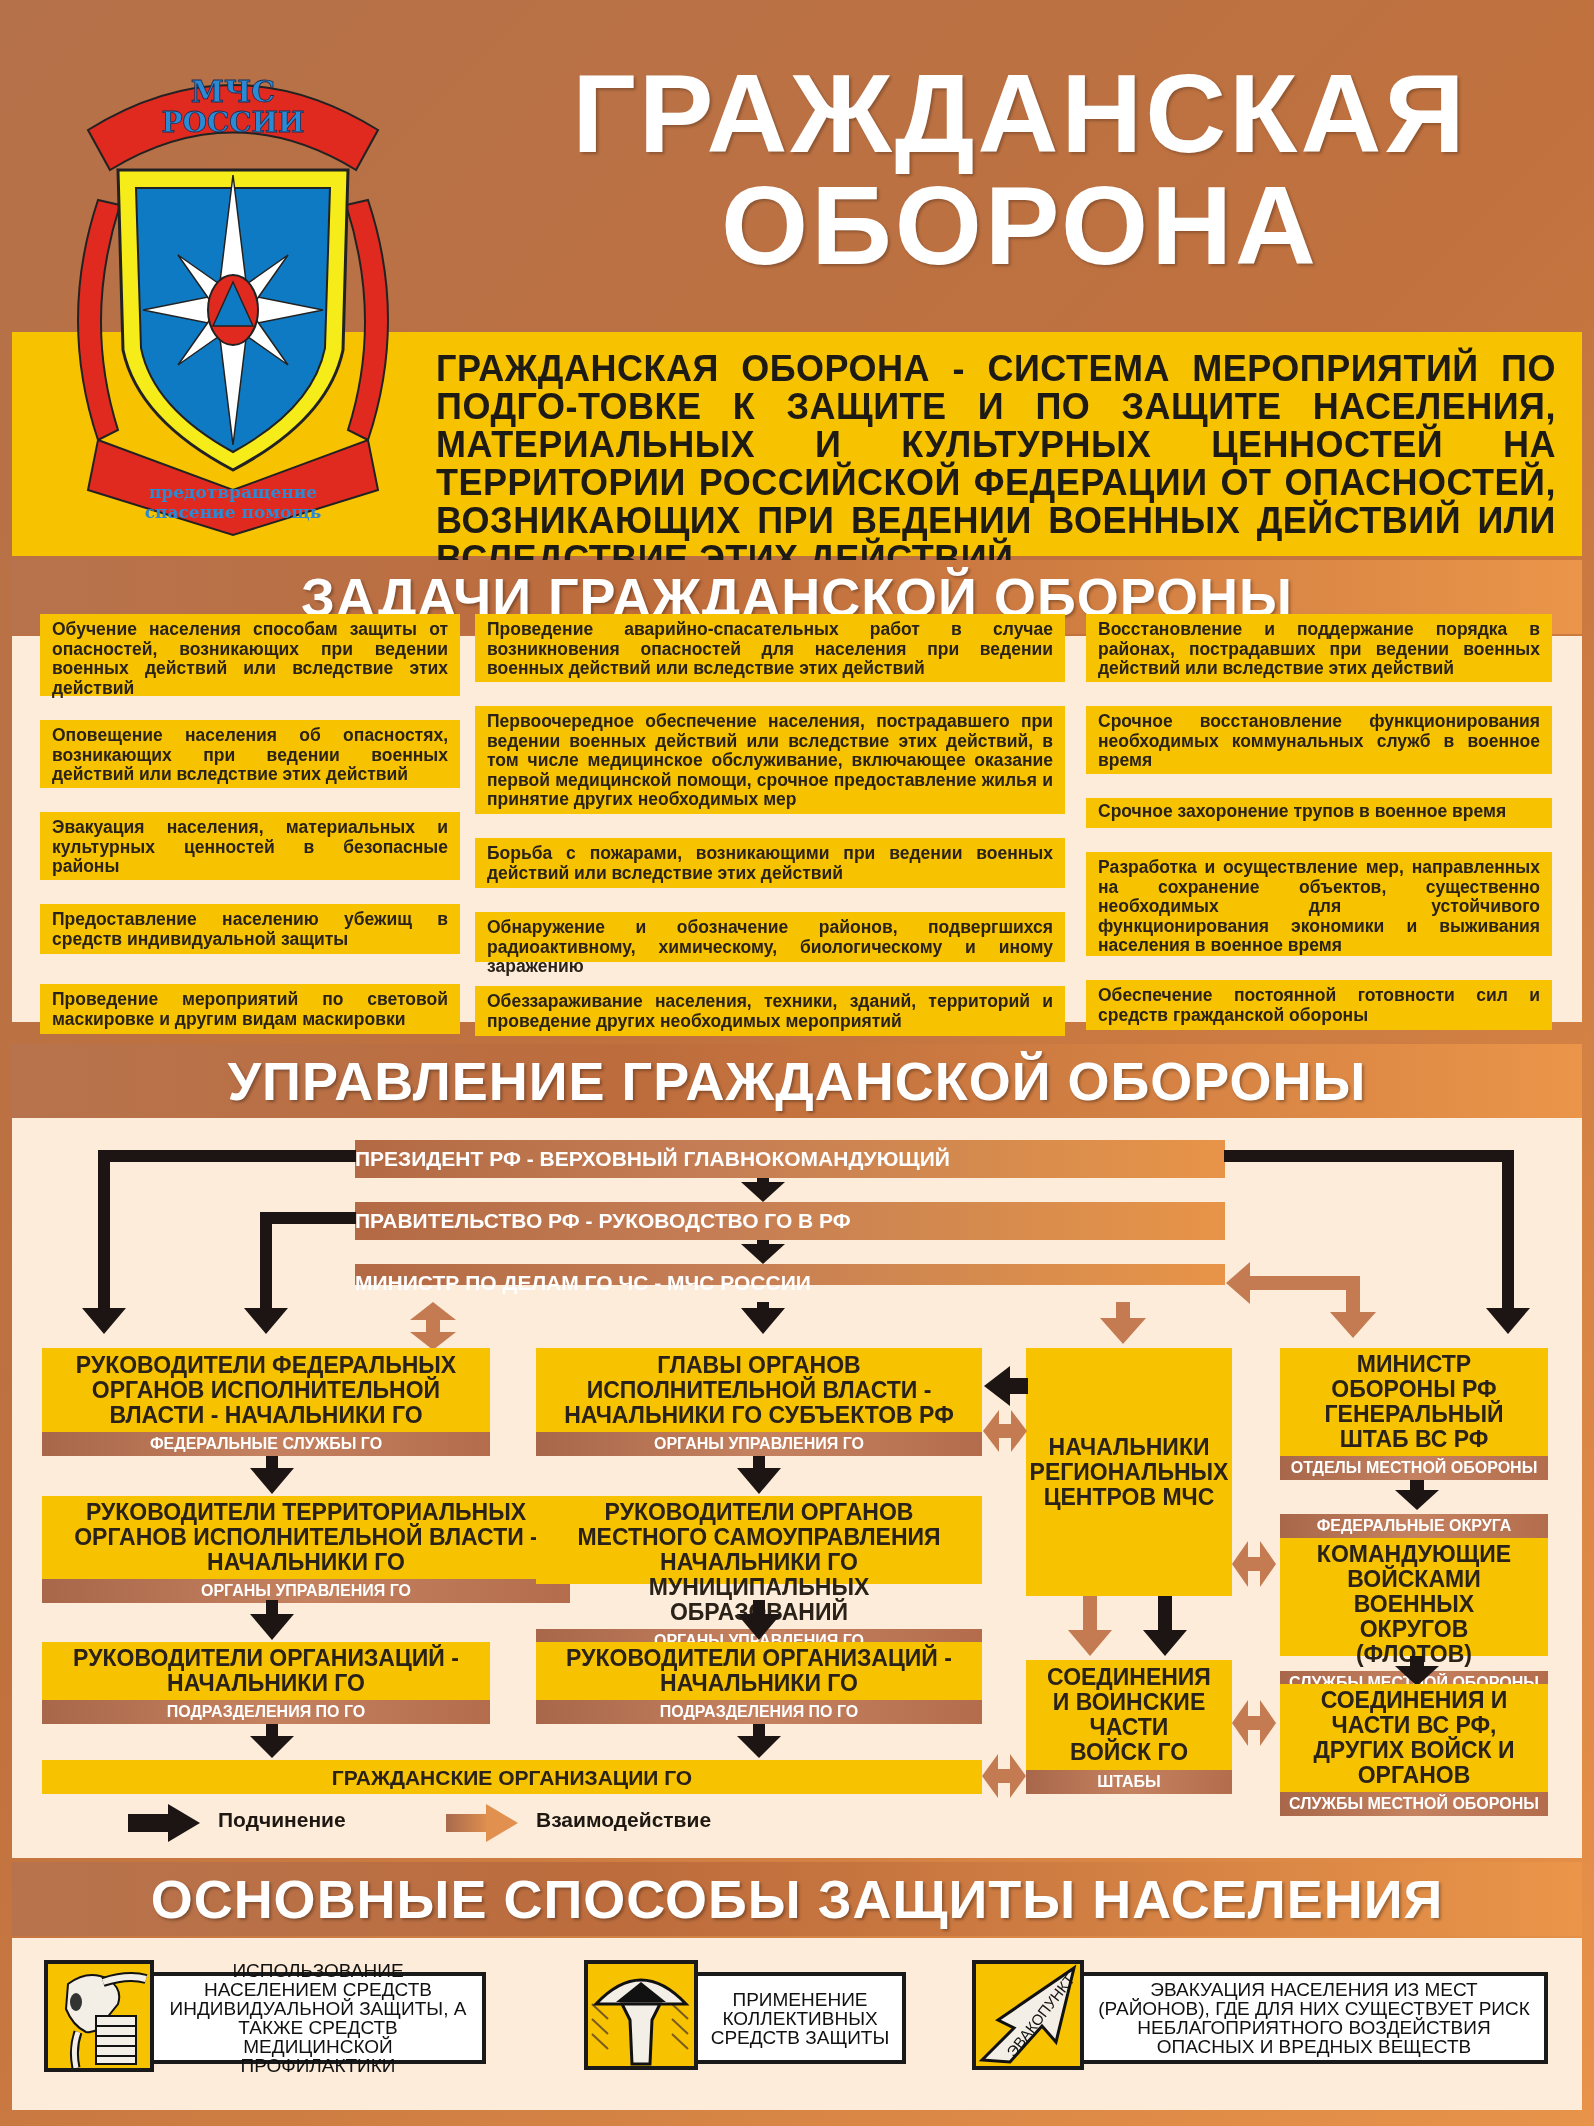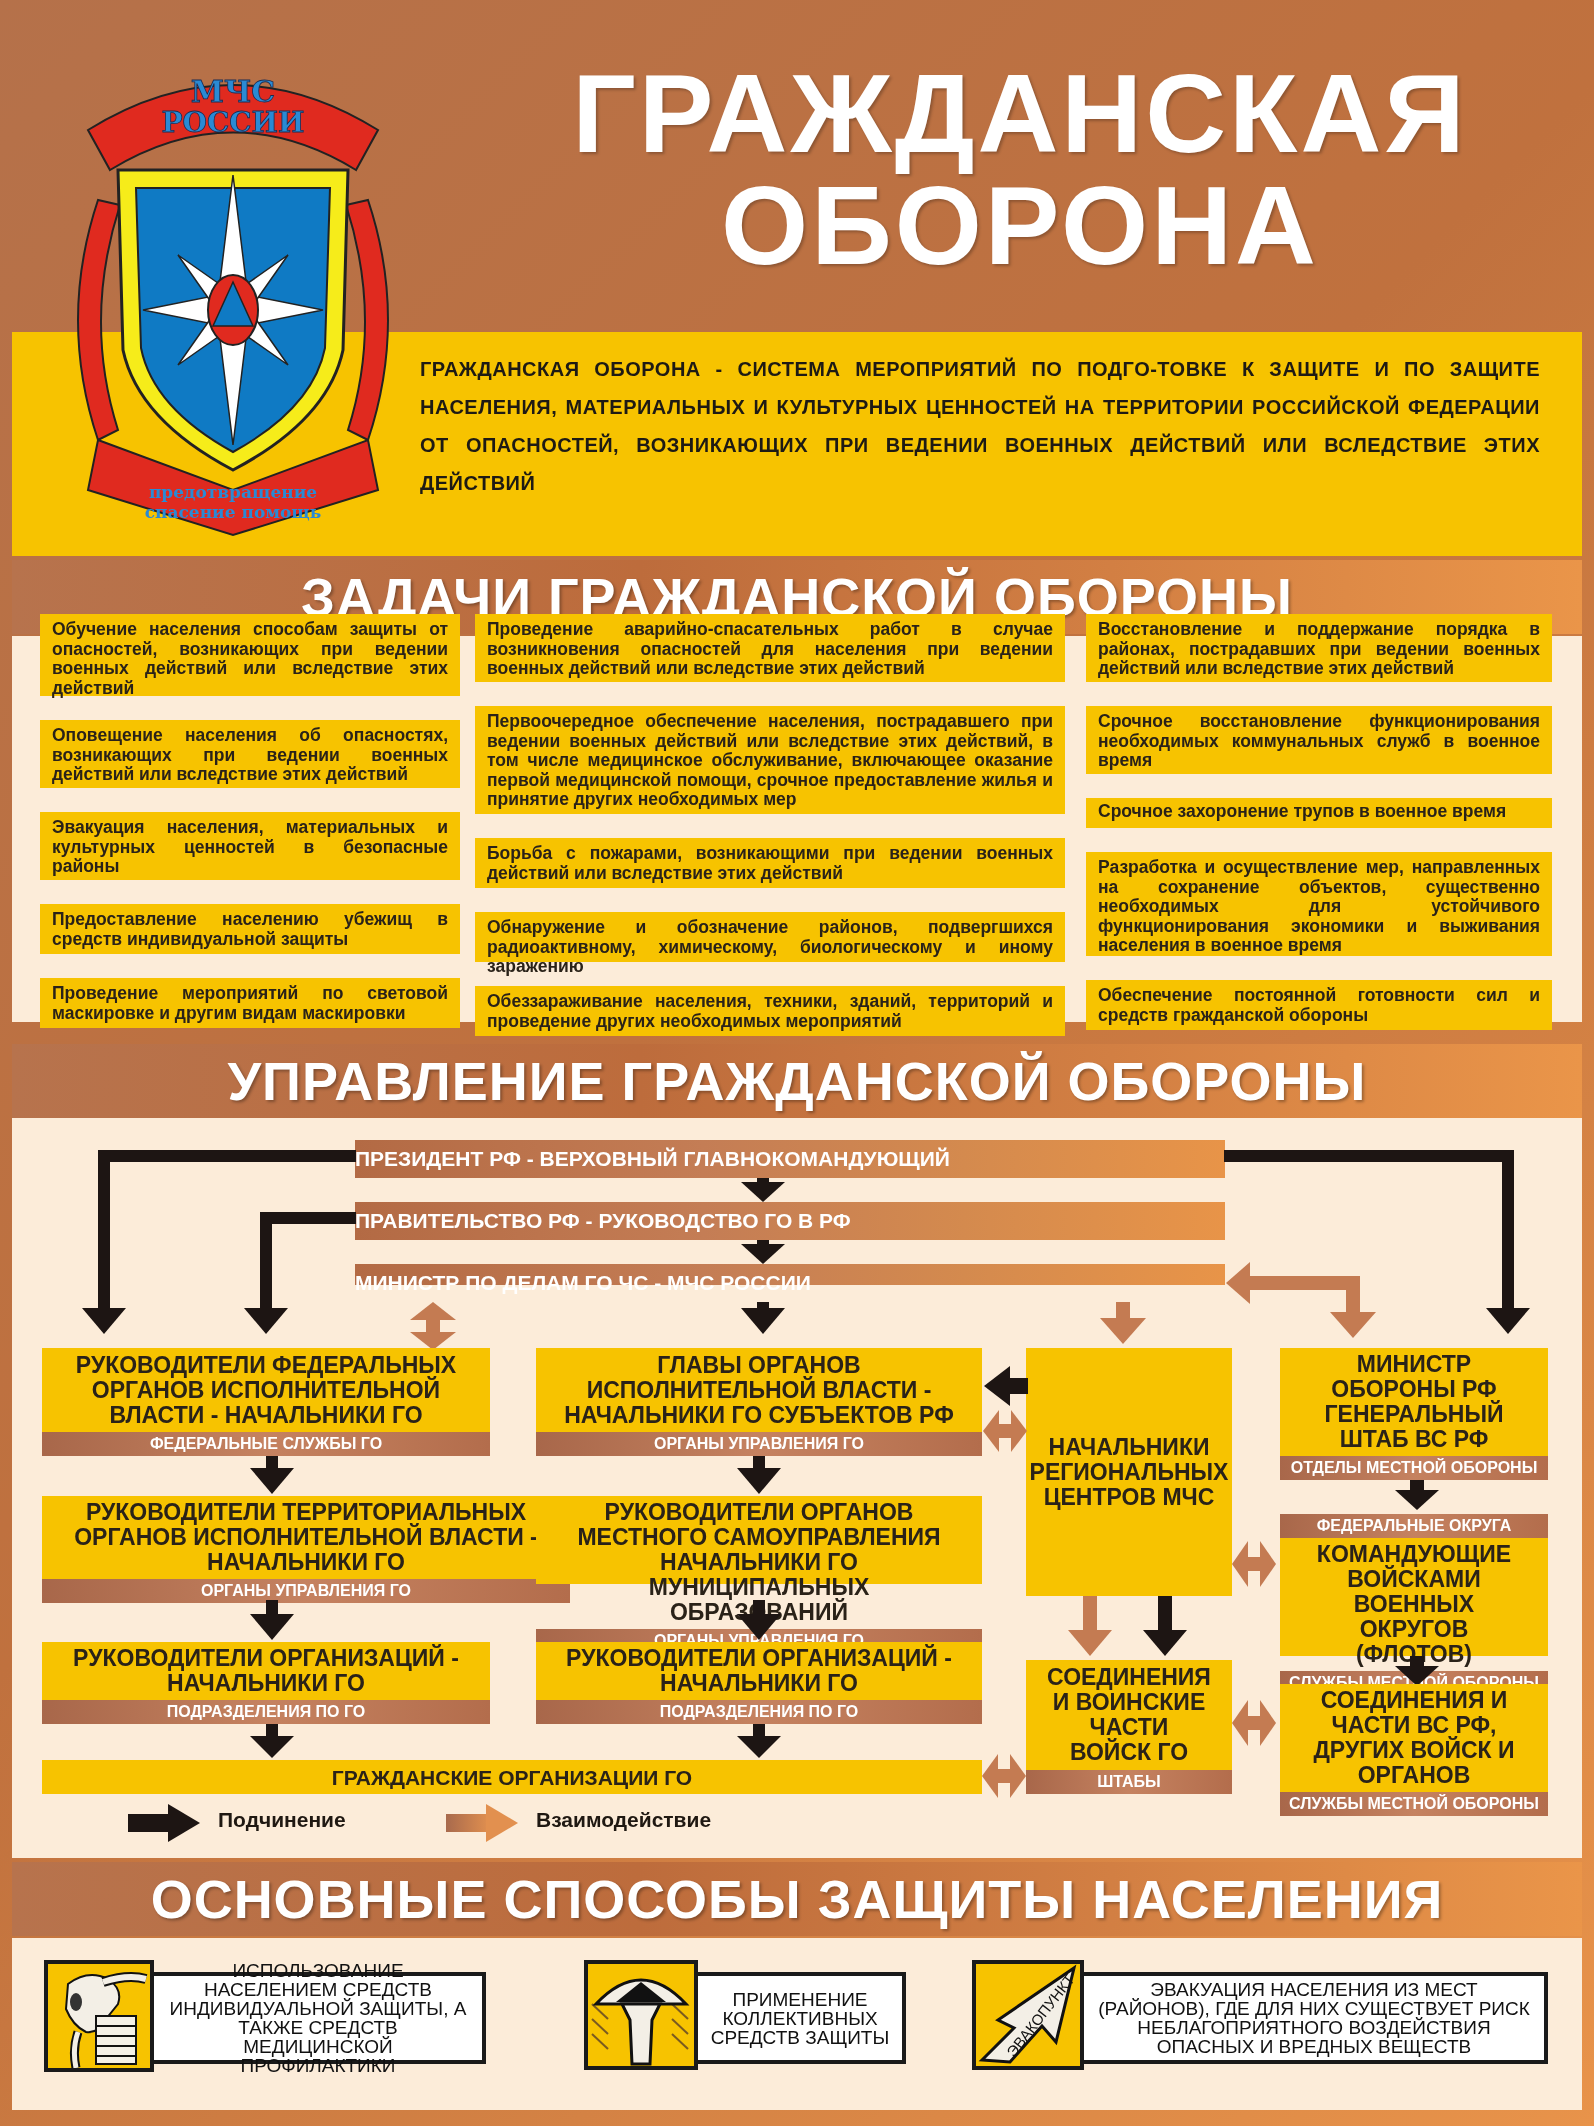--- a/index.html
+++ b/index.html
@@ -13,22 +13,22 @@
   .brown-grad { background: linear-gradient(90deg, #b7734d 0%, #bd6c3c 40%, #d27f43 70%, #ea9549 100%); }
   .yellow { background: #f7c300; }
   .cream { background: #fcecd9; }
 
   
   #header { left: 0; top: 0; width: 1594px; height: 332px; }
   #title { left: 460px; top: 58px; width: 1120px; text-align: center; color: #fff;
     font-weight: bold; font-size: 112px; line-height: 112px; letter-spacing: 3px;
     text-shadow: 2px 2px 3px rgba(0,0,0,0.25); }
   #definition-band { left: 12px; top: 332px; width: 1570px; height: 224px; }
-  #definition { left: 420px; top: 350px; width: 1120px; color: #1e1a14; font-weight: bold;
-    font-size: 20px; line-height: 38px; text-align: justify; letter-spacing: 0.5px; }
+  #definition { left: 436px; top: 350px; width: 1120px; color: #1e1a14; font-weight: bold;
+    font-size: 36px; line-height: 38px; text-align: justify; letter-spacing: 0.5px; }
 
   
   #emblem { left: 58px; top: 20px; width: 350px; height: 520px; }
 
   
   .section-bar { left: 12px; width: 1570px; height: 74px; color: #fff; font-weight: bold;
     text-align: center; font-size: 54px; line-height: 74px; letter-spacing: 1px;
     text-shadow: 2px 2px 3px rgba(0,0,0,0.3); }
 
   
@@ -107,21 +107,21 @@
 </svg>
 
 <div class="abs section-bar brown-grad" style="top:560px;">ЗАДАЧИ ГРАЖДАНСКОЙ ОБОРОНЫ</div>
 <div id="tasks-area" class="abs cream"></div>
 
 <div class="task-col" style="left:40px; width:420px;">
   <div class="task" style="height:82px;">Обучение населения способам защиты от опасностей, возникающих при ведении военных действий или вследствие этих действий</div>
   <div class="task" style="height:68px;">Оповещение населения об опасностях, возникающих при ведении военных действий или вследствие этих действий</div>
   <div class="task" style="height:68px;">Эвакуация населения, материальных и культурных ценностей в безопасные районы</div>
   <div class="task" style="height:50px;">Предоставление населению убежищ в средств индивидуальной защиты</div>
-  <div class="task" style="height:50px;">Проведение мероприятий по световой маскировке и другим видам маскировки</div>
+  <div class="task" style="height:50px;margin-top:6px;">Проведение мероприятий по световой маскировке и другим видам маскировки</div>
 </div>
 
 <div class="task-col" style="left:475px; width:590px;">
   <div class="task" style="height:68px;">Проведение аварийно-спасательных работ в случае возникновения опасностей для населения при ведении военных действий или вследствие этих действий</div>
   <div class="task" style="height:108px;">Первоочередное обеспечение населения, пострадавшего при ведении военных действий или вследствие этих действий, в том числе медицинское обслуживание, включающее оказание первой медицинской помощи, срочное предоставление жилья и принятие других необходимых мер</div>
   <div class="task" style="height:50px;">Борьба с пожарами, возникающими при ведении военных действий или вследствие этих действий</div>
   <div class="task" style="height:50px;">Обнаружение и обозначение районов, подвергшихся радиоактивному, химическому, биологическому и иному заражению</div>
   <div class="task" style="height:50px;">Обеззараживание населения, техники, зданий, территорий и проведение других необходимых мероприятий</div>
 </div>
 

